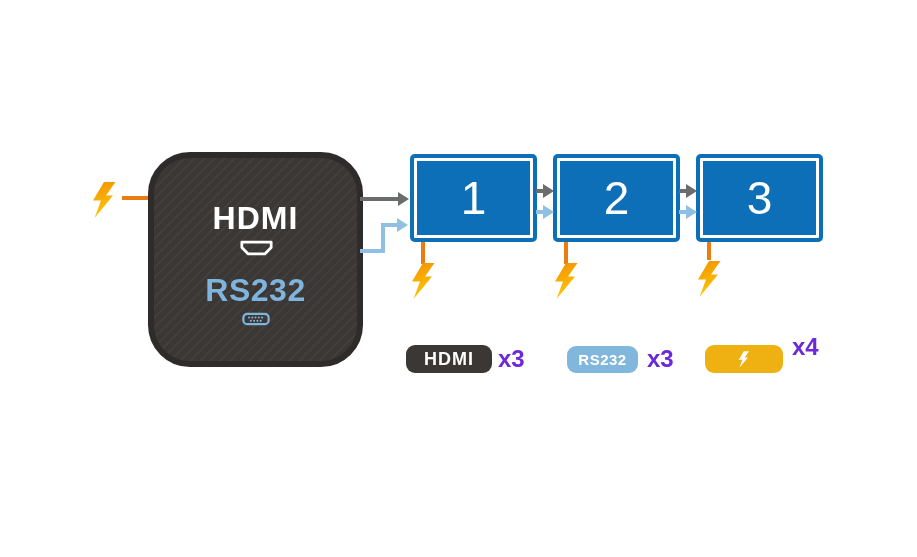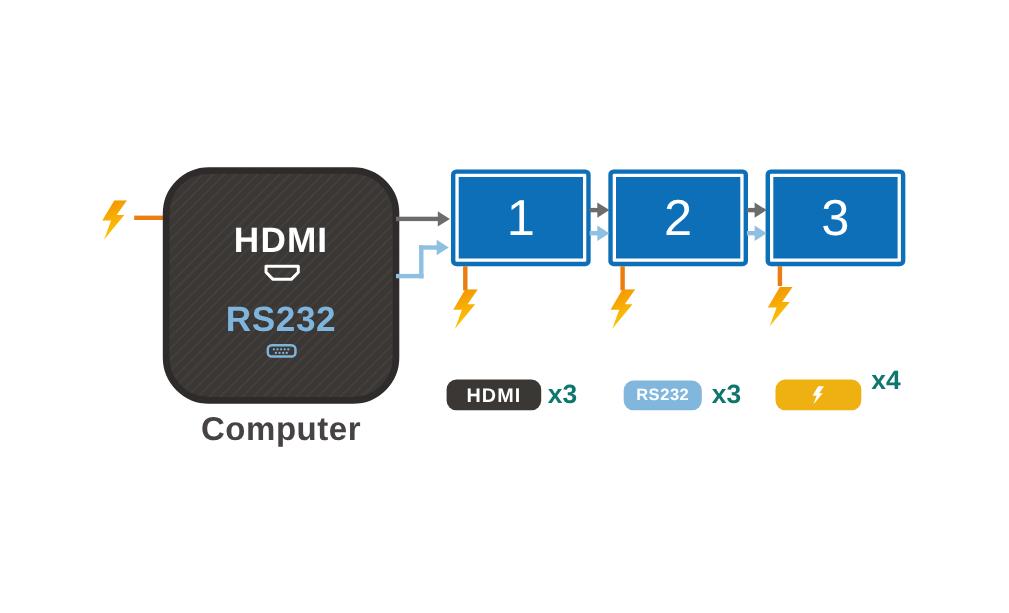--- a/index.html
+++ b/index.html
@@ -65,21 +65,21 @@
   .stub2{left:564px;top:242px;width:4px;height:22px;}
   .stub3{left:707px;top:242px;width:4px;height:18px;}
   .bolt-d{width:27px;height:36px;}
   .bolt-d1{left:410px;top:263px;} .bolt-d2{left:553px;top:263px;} .bolt-d3{left:696px;top:261px;}
 
   
   .badge{height:28px;border-radius:9px;display:flex;align-items:center;justify-content:center;color:#fff;font-weight:bold;}
   .badge-hdmi{left:406px;top:345px;width:86px;background:#3a3735;font-size:18px;letter-spacing:1px;}
   .badge-rs232{left:567px;top:346px;width:71px;height:27px;background:#82b7dd;font-size:15px;letter-spacing:0.5px;}
   .badge-power{left:705px;top:345px;width:78px;background:#eeb111;}
-  .count{color:#0f766e;font-size:24px;font-weight:bold;line-height:28px;}
+  .count{color:#6d28d9;font-size:24px;font-weight:bold;line-height:28px;}
   .count-hdmi{left:498px;top:345px;} .count-rs232{left:647px;top:345px;} .count-power{left:792px;top:333px;}
   .bolt-badge{width:12px;height:17px;}
 </style>
 </head>
 <body>
 
 <div id="canvas">
 
   <svg width="0" height="0" class="abs" aria-hidden="true">
     <defs>
@@ -107,21 +107,20 @@
         <circle cx="11" cy="5.4" r="1.1" fill="#7fb5dc"></circle>
       <circle cx="14.5" cy="5.4" r="1.1" fill="#7fb5dc"></circle>
         <circle cx="18" cy="5.4" r="1.1" fill="#7fb5dc"></circle>
       <circle cx="21.5" cy="5.4" r="1.1" fill="#7fb5dc"></circle>
       <circle cx="9.5" cy="9" r="1.1" fill="#7fb5dc"></circle>
         <circle cx="13" cy="9" r="1.1" fill="#7fb5dc"></circle>
       <circle cx="16.5" cy="9" r="1.1" fill="#7fb5dc"></circle>
         <circle cx="20" cy="9" r="1.1" fill="#7fb5dc"></circle>
     </svg>
   </div>
-  <div class="abs computer-caption">Computer</div>
 
   <div class="abs line hdmi-c1"></div>
   <div class="abs head hdmi-h1"></div>
   <div class="abs line blue rs-c1a"></div>
   <div class="abs line blue rs-c1b"></div>
   <div class="abs line blue rs-c1c"></div>
   <div class="abs head blue rs-h1"></div>
 
   <div class="abs display d1">
     <span class="num">1</span>

